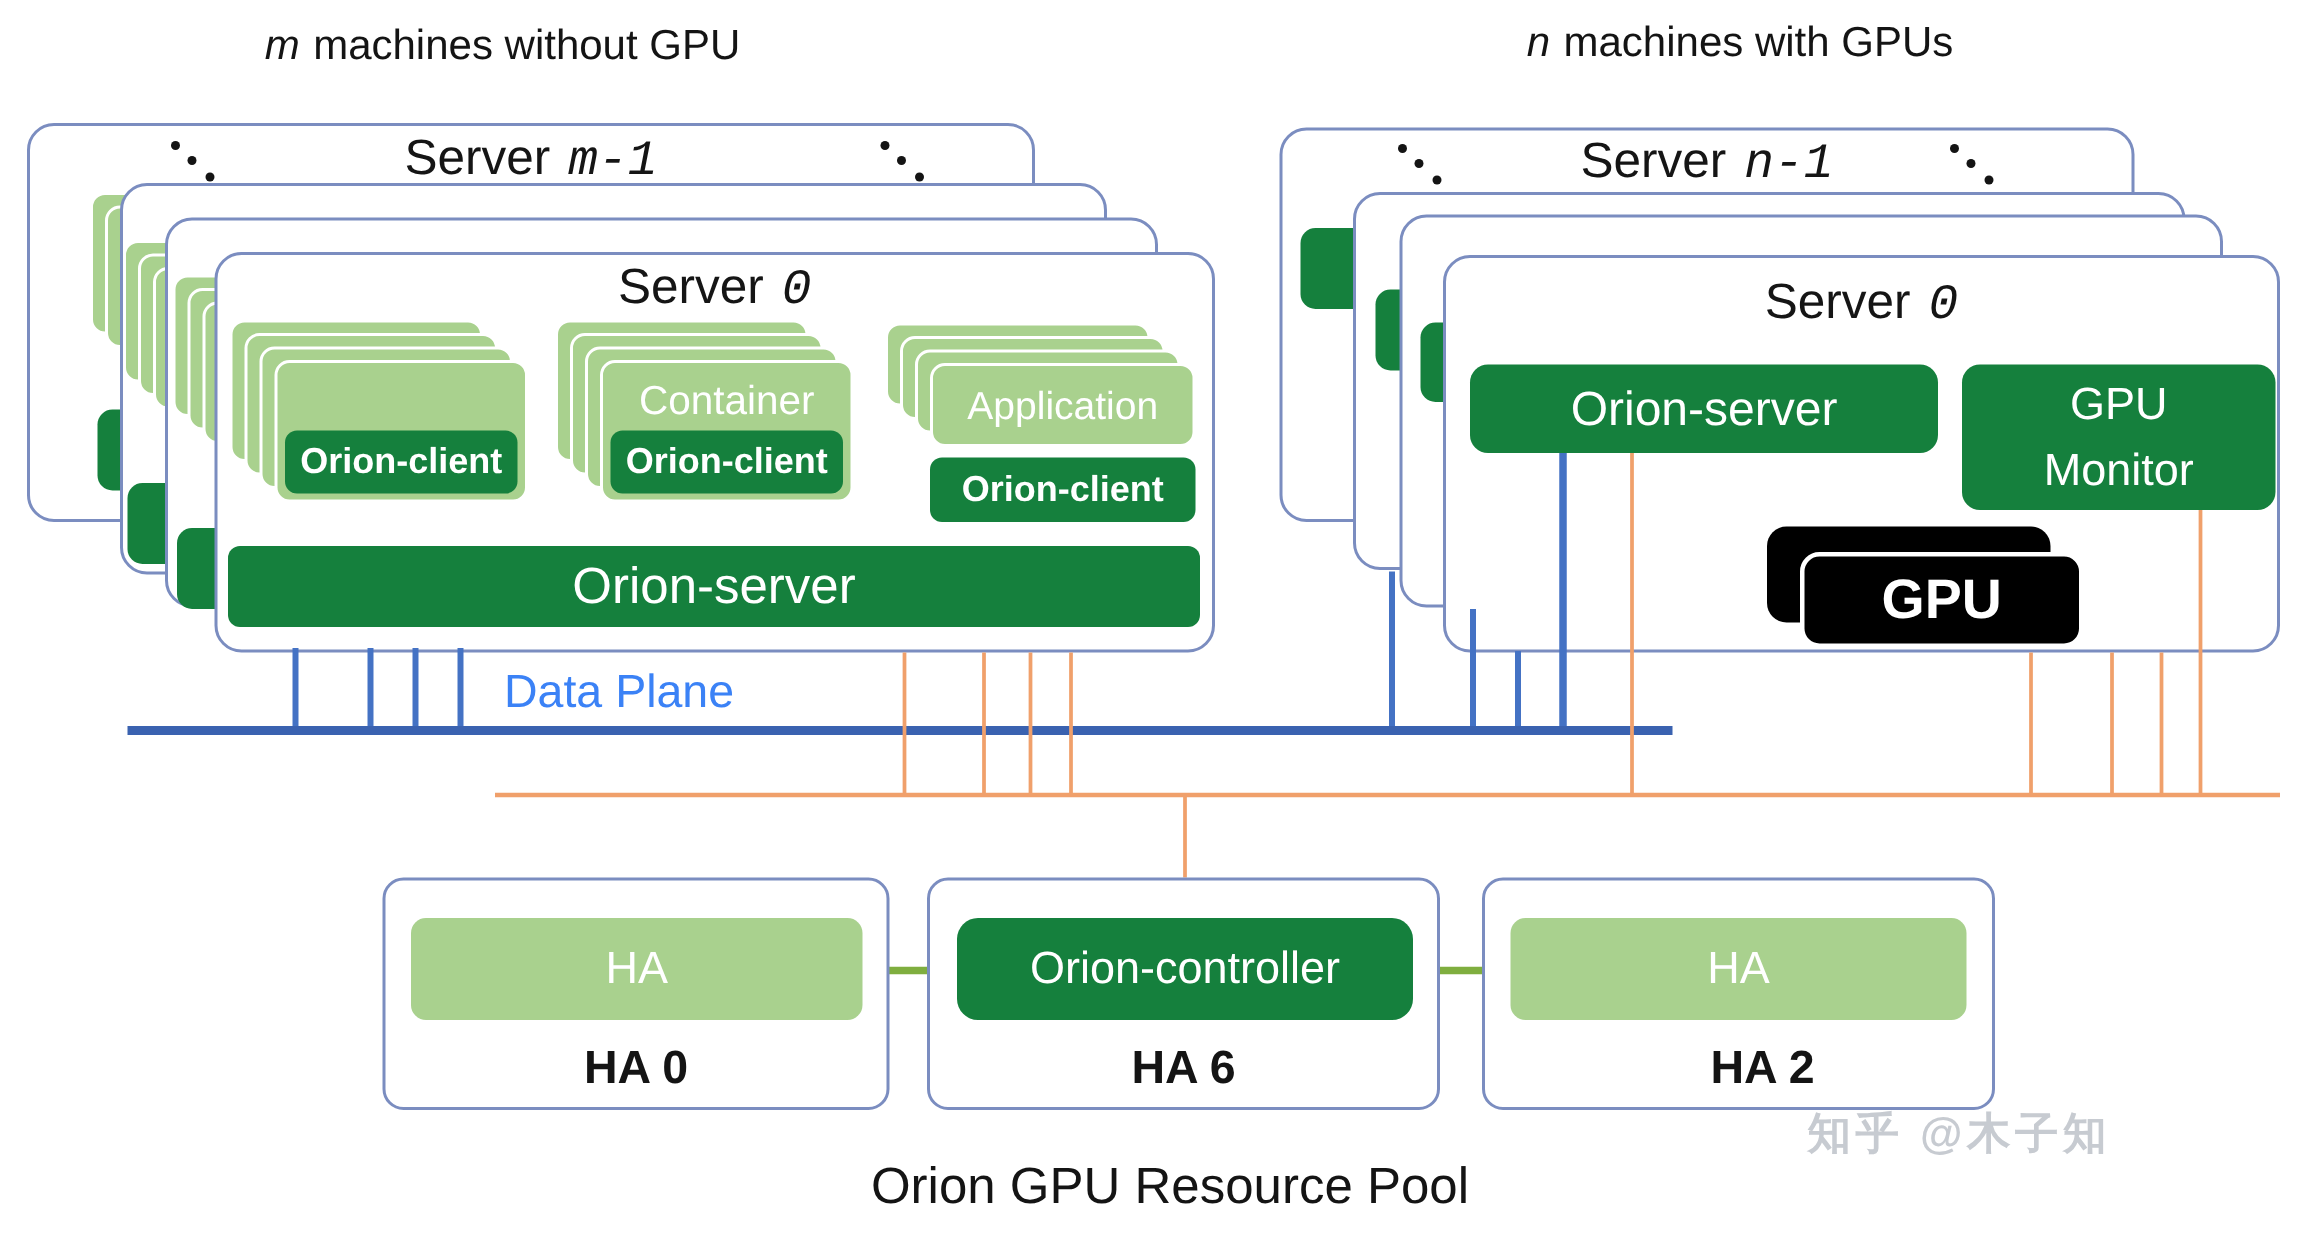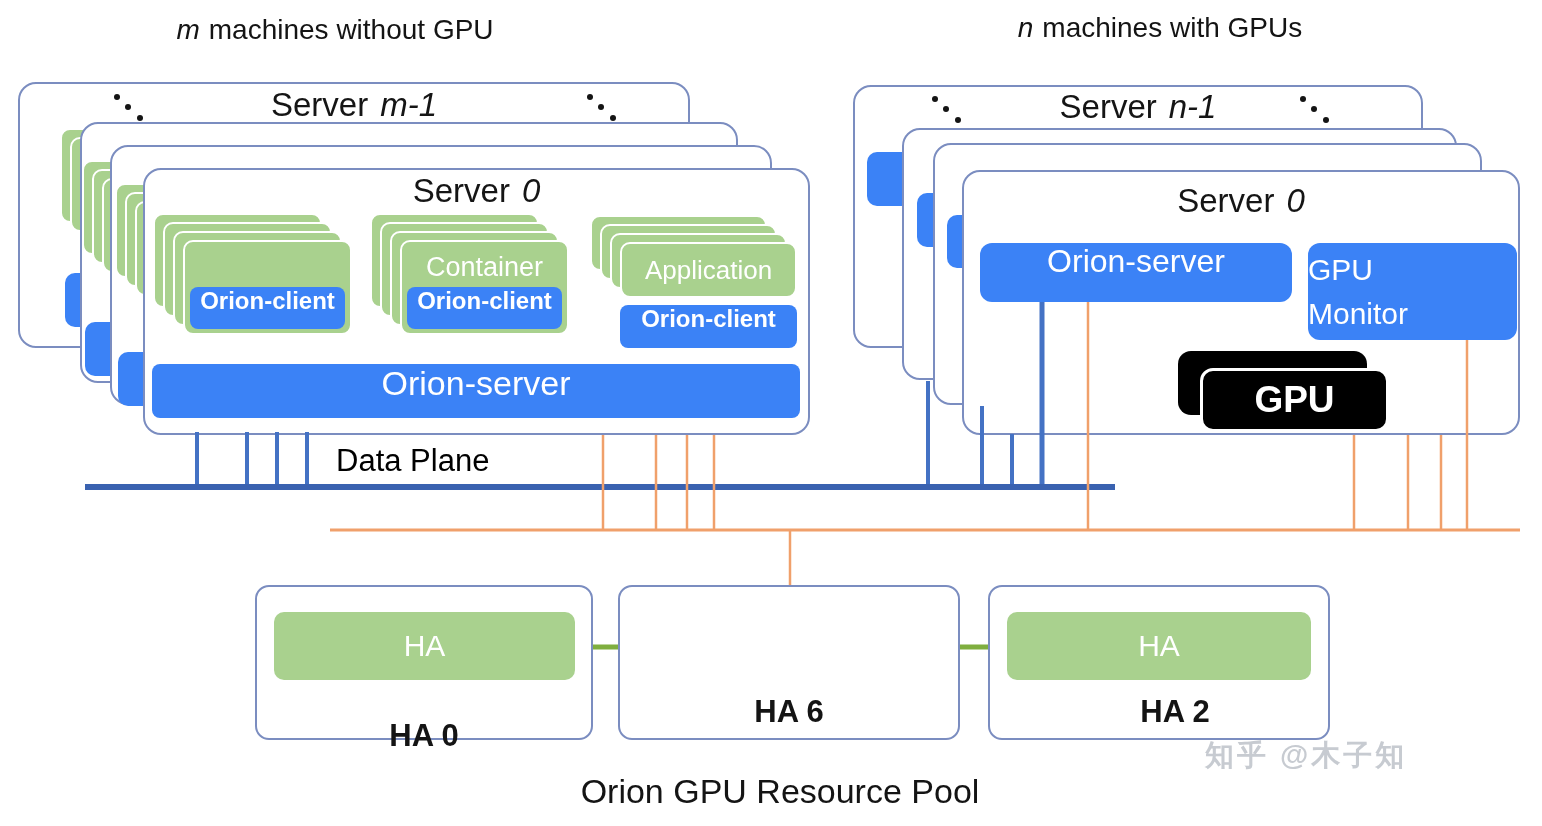--- a/index.html
+++ b/index.html
@@ -10,31 +10,31 @@
   }
   .card {
     position:absolute; background:#ffffff;
     border:2px solid #7B8DC0; border-radius:18px;
   }
   .gbox {
     position:absolute; background:#A9D18E;
     border:2px solid #ffffff; border-radius:10px;
   }
   .bbox {
-    position:absolute; background:#3b82f6; border-radius:10px; color:#ffffff;
-    display:flex; align-items:flex-start; justify-content:center;
+    position:absolute; background:#15803d; border-radius:10px; color:#ffffff;
+    display:flex; align-items:center; justify-content:center;
   }
   .blkbox {
     position:absolute; background:#000000; border-radius:13px; color:#ffffff;
     display:flex; align-items:center; justify-content:center;
   }
   .ctr { display:flex; align-items:center; justify-content:center; }
   .stitle { position:absolute; text-align:center; font-size:33px; color:#151515; }
   .it-lead { font-style:italic; margin-right:9px; }
-  .it-tail { font-style:italic; margin-left:12px; }
+  .it-tail { font-style:italic; margin-left:12px;font-family:Liberation Mono, monospace; }
   .main-title { position:absolute; text-align:center; font-size:28px; color:#141414; }
   .dots { position:absolute; width:34px; height:34px; }
   .dots i { position:absolute; width:6px; height:6px; background:#141414; border-radius:50%; }
   .dots i:nth-child(1){ left:2px;  top:2px; }
   .dots i:nth-child(2){ left:13px; top:12px; }
   .dots i:nth-child(3){ left:25px; top:23px; }
   .stack-label { position:absolute; top:10px; left:0; width:100%; text-align:center;
                  color:#ffffff; font-size:27px; }
   .client { font-size:24px; font-weight:bold; border-radius:8px; }
   .plane-label { position:absolute; font-size:31px; }
@@ -190,29 +190,32 @@
       <line x1="790" y1="530" x2="790" y2="585"></line>
     </g>
     <line x1="330" y1="530" x2="1520" y2="530" stroke="#F0A06B" stroke-width="3"></line>
 
     <g stroke="#7FAE3F" stroke-width="5">
       <line x1="578" y1="647" x2="640" y2="647"></line>
       <line x1="944" y1="647" x2="1007" y2="647"></line>
     </g>
   </svg>
 
-  <div class="plane-label" style="left:336px; top:443px; color:#000000;">Data Plane</div>
+  <div class="plane-label" style="left:336px; top:443px; color:#3b82f6;">Data Plane</div>
 
   <div class="card" style="left:255px; top:585px; width:338px; height:155px; border-radius:14px;"></div>
   <div class="gbox ctr" style="left:274px; top:612px; width:301px; height:68px; color:#fff; font-size:30px; border:none;">
     <span>HA</span>
   </div>
-  <div class="caption" style="left:255px; top:694px; width:338px;margin-top:24px;">HA 0</div>
+  <div class="caption" style="left:255px; top:694px; width:338px;">HA 0</div>
 
   <div class="card" style="left:618px; top:585px; width:342px; height:155px; border-radius:14px;"></div>
+  <div class="bbox" style="left:638px; top:612px; width:304px; height:68px; font-size:30px; border-radius:14px;">
+    <span>Orion-controller</span>
+  </div>
   <div class="caption" style="left:618px; top:694px; width:342px;">HA 6</div>
 
   <div class="card" style="left:988px; top:585px; width:342px; height:155px; border-radius:14px;"></div>
   <div class="gbox ctr" style="left:1007px; top:612px; width:304px; height:68px; color:#fff; font-size:30px; border:none;">
     <span>HA</span>
   </div>
   <div class="caption" style="left:988px; top:694px; width:374px;">HA 2</div>
 
   <div class="pool-title" style="left:480px; top:772px; width:600px;">Orion GPU Resource Pool</div>
   <div class="watermark" style="left:1205px; top:736px;">知乎 @木子知</div>

